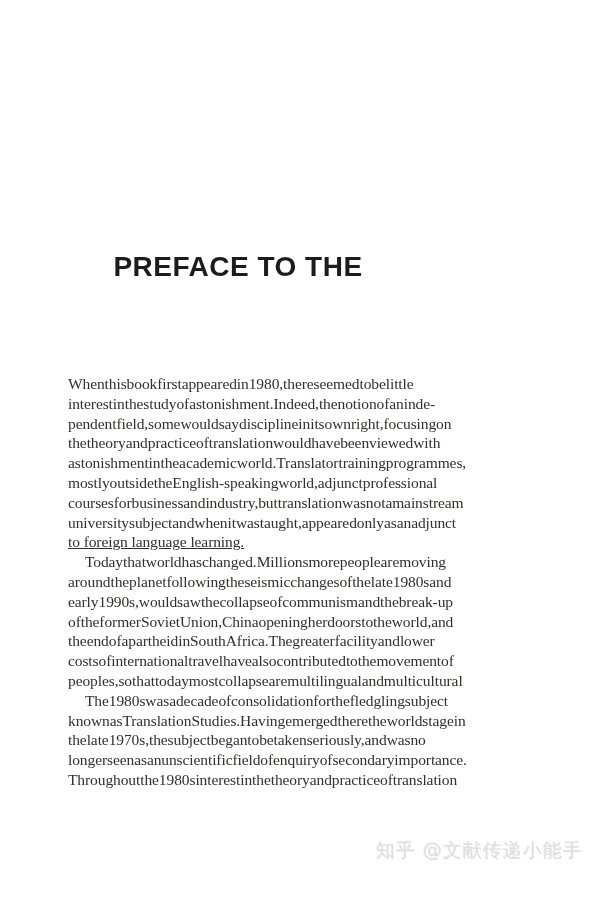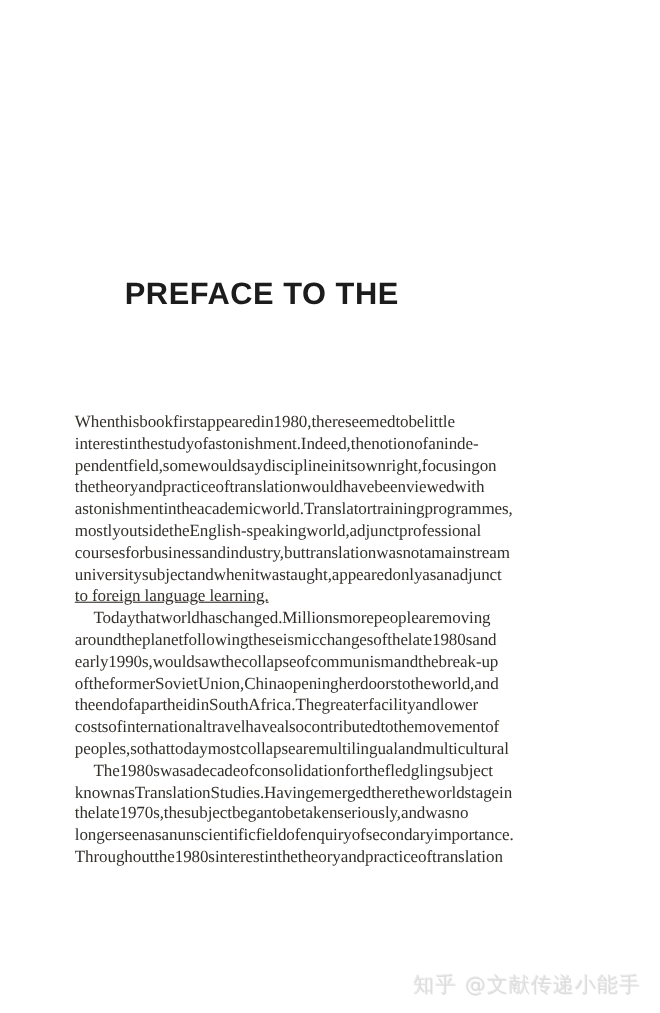--- a/index.html
+++ b/index.html
@@ -37,21 +37,21 @@
   .line { height: 19.8px; overflow: visible; white-space: nowrap; }
   .line.just {
     display: flex;
     white-space: normal;
   }
   .line.just span { white-space: nowrap; }
   .line.indent { padding-left: 17px; }
   .line.plain { text-align: left; text-decoration: underline; }
   .watermark {
     position: absolute;
-    top: 883px; right: 17px;
+    top: 838px; right: 17px;
     font-family: "DejaVu Sans", "Liberation Sans", sans-serif;
     font-size: 19px;
     letter-spacing: 1px;
     color: #dedede;
     text-shadow: -1px -1px 0 rgba(0,0,0,0.08), 1px 1px 0 rgba(255,255,255,0.9);
   }
 </style>
 </head>
 <body>
 

